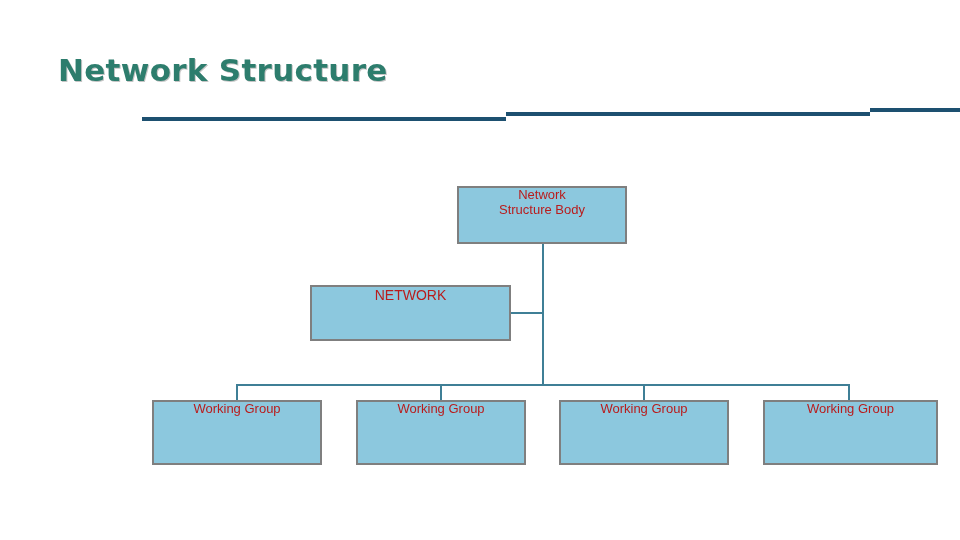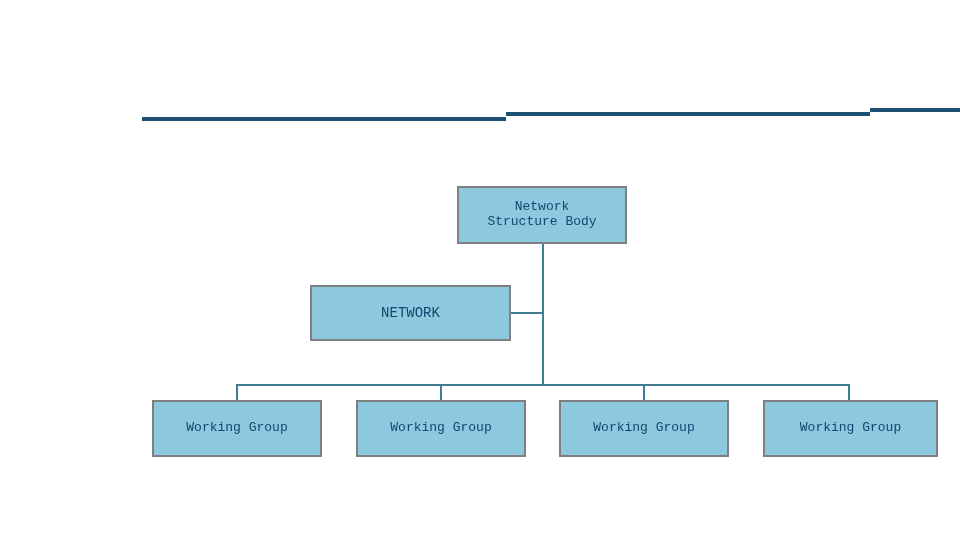--- a/index.html
+++ b/index.html
@@ -62,49 +62,49 @@
   #drop-2 { left: 440px; top: 384px; width: 2px; height: 17px; }
   #drop-3 { left: 643px; top: 384px; width: 2px; height: 17px; }
   #drop-4 { left: 848px; top: 384px; width: 2px; height: 17px; }
 
   
   .node {
     position: absolute;
     box-sizing: border-box;
     background: #8cc8de;
     border: 2px solid #7f7f7f;
-    color: #0c4a6e;
-    font-family: Liberation Mono, monospace;
+    color: #b91c1c;
+    font-family: Liberation Sans, sans-serif;
     display: flex;
-    align-items: center;
     justify-content: center;
     text-align: center;
     line-height: 1.15;
   }
   #node-nmb {
     left: 457px; top: 186px; width: 170px; height: 58px;
     font-size: 13px;
   }
   #node-network {
     left: 310px; top: 285px; width: 201px; height: 56px;
     font-size: 14px;
   }
   .node-wg {
-    top: 400px; height: 57px; font-size: 13px;
+    top: 400px; height: 65px; font-size: 13px;
   }
   #node-wg-1 { left: 152px; width: 170px; }
   #node-wg-2 { left: 356px; width: 170px; }
   #node-wg-3 { left: 559px; width: 170px; }
   #node-wg-4 { left: 763px; width: 175px; }
 </style>
 </head>
 <body>
 
 <div id="slide">
 
+  <div id="slide-title">Network Structure</div>
 
   <div class="divider-seg" id="divider-left"></div>
   <div class="divider-seg" id="divider-mid"></div>
   <div class="divider-seg" id="divider-right"></div>
 
   <div class="conn conn-v" id="trunk"></div>
   <div class="conn conn-h" id="network-stub"></div>
   <div class="conn conn-h" id="dist-bar"></div>
   <div class="conn conn-v" id="drop-1"></div>
   <div class="conn conn-v" id="drop-2"></div>

